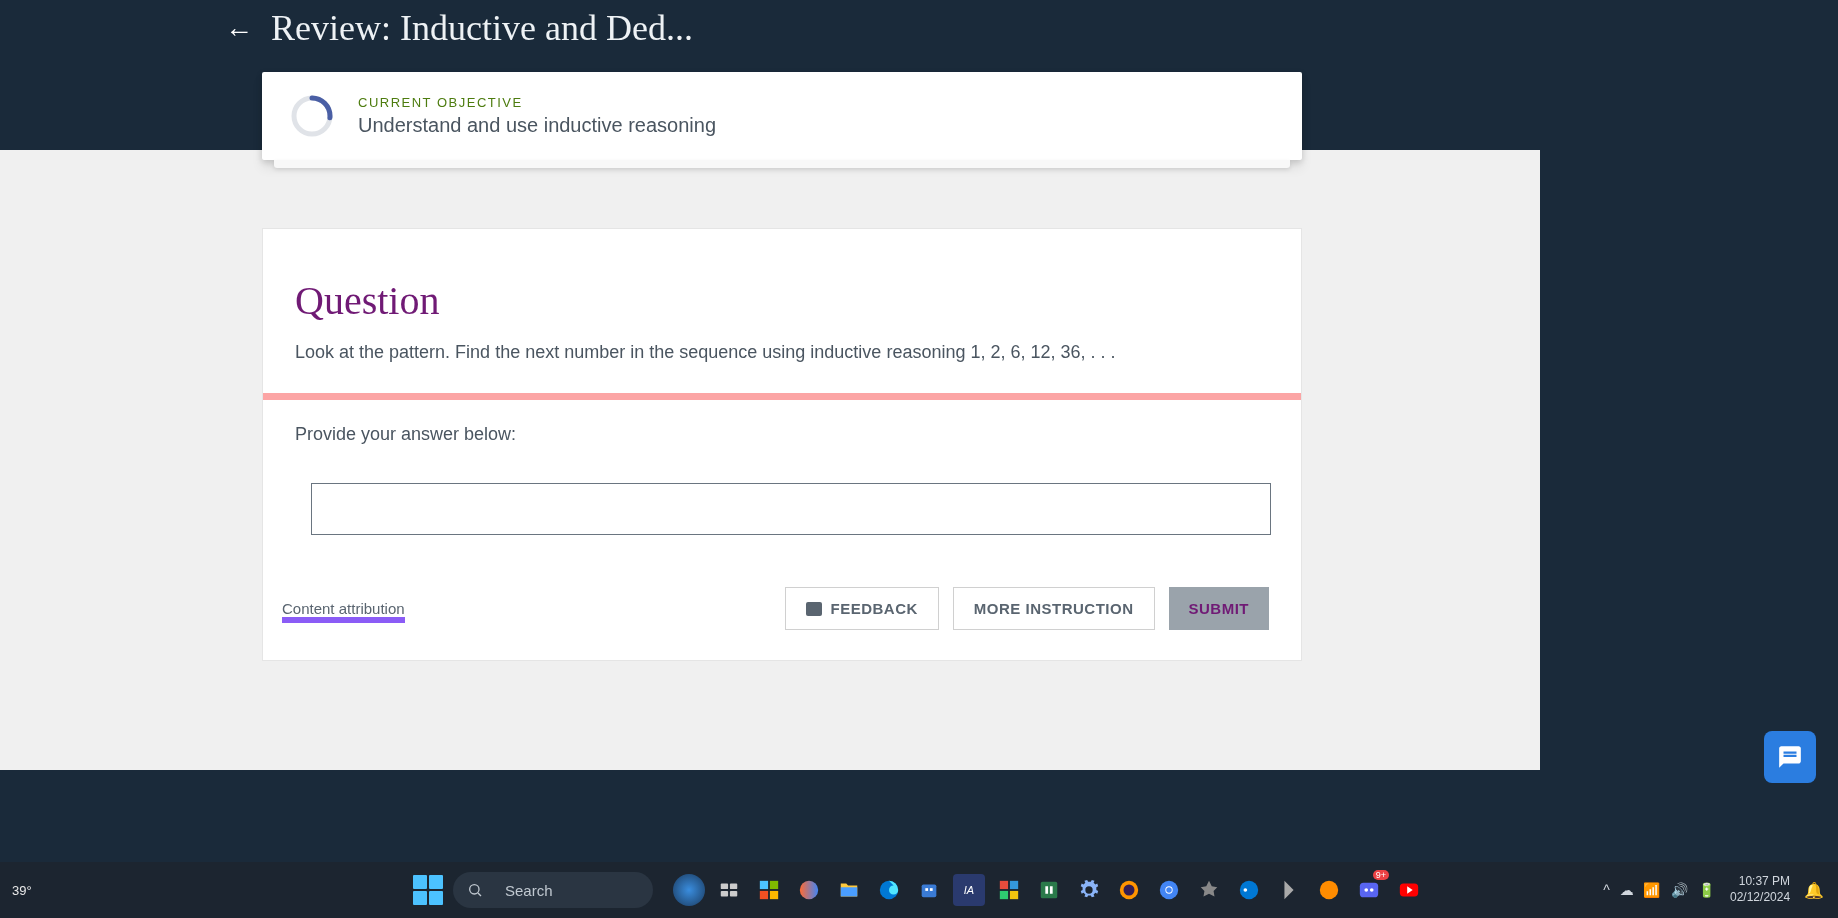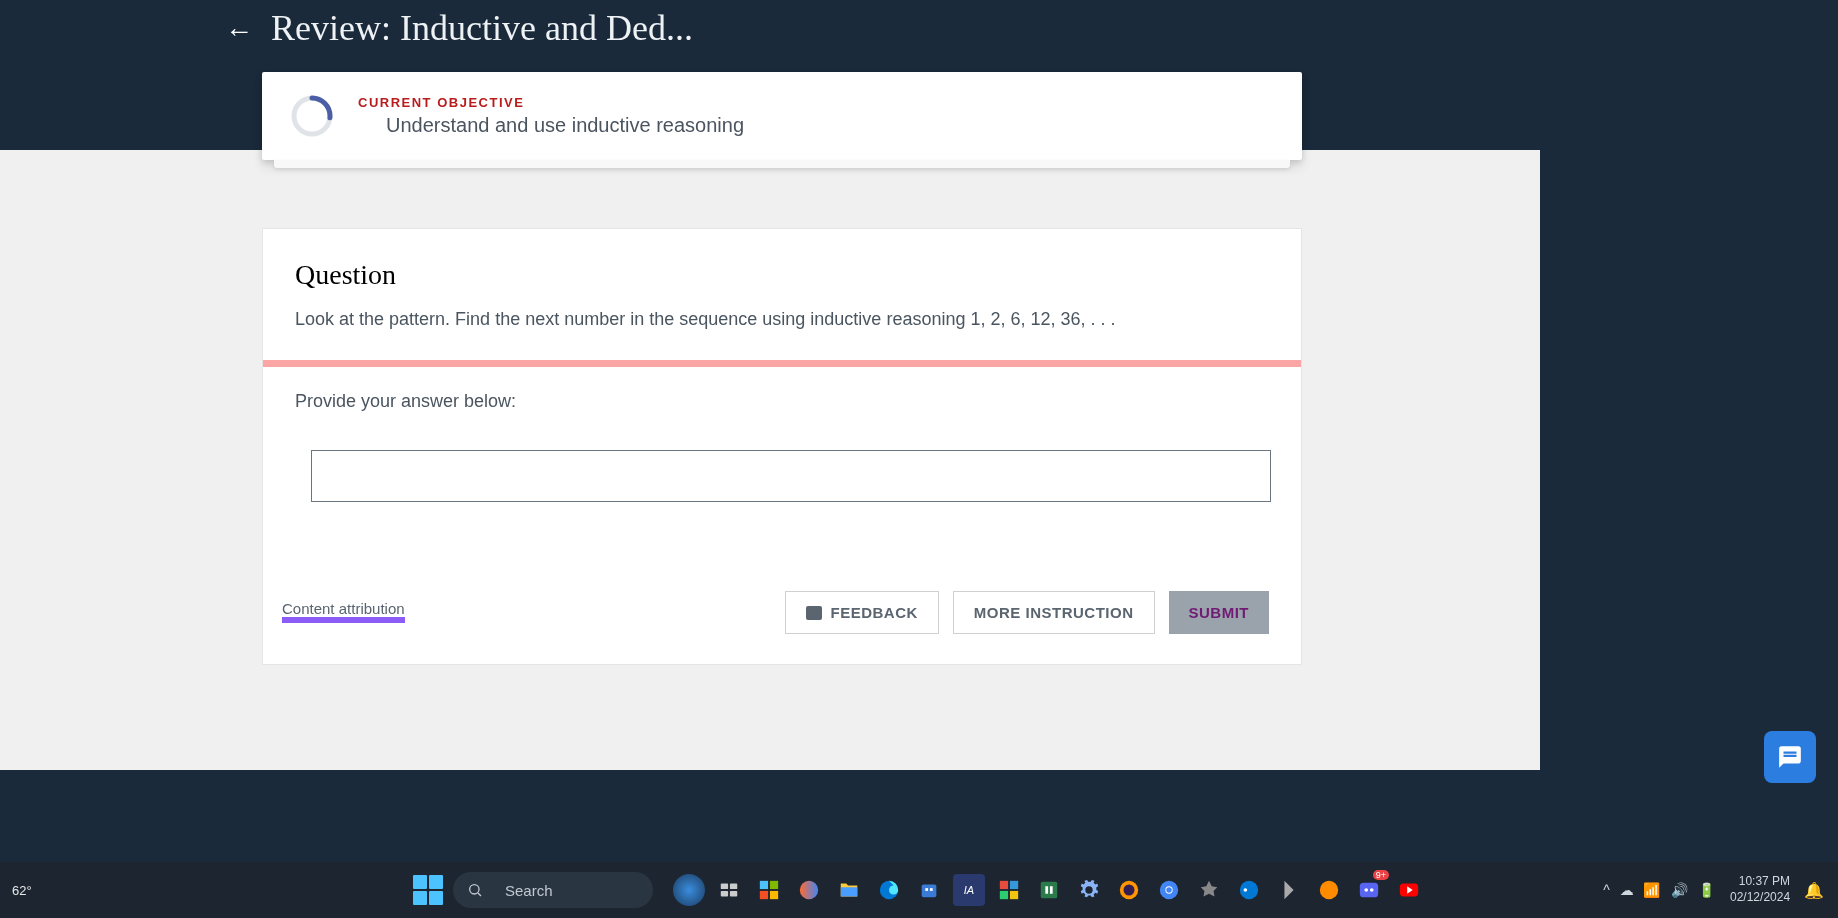--- a/index.html
+++ b/index.html
@@ -70,46 +70,46 @@
     }
     .progress-ring {
       width: 44px;
       height: 44px;
       margin-right: 24px;
       flex-shrink: 0;
     }
     .obj-label {
       font-size: 13px;
       letter-spacing: 1.5px;
-      color: #b91c1c;
-      font-weight: 700;
+      color: #4d7c0f;
+      font-weight: 400;
       margin-bottom: 4px;
     }
     .obj-text {
       font-size: 20px;
       color: #4a5560;
-      margin-left: 28px;
     }
     .question-card {
       position: absolute;
       top: 228px;
       left: 262px;
       width: 1040px;
       background: #fff;
       border: 1px solid #e5e5e5;
       z-index: 10;
     }
     .question-header {
       padding: 30px 32px 10px 32px;
     }
     .question-title {
       font-family: Georgia, serif;
-      font-size: 28px;
-      color: #000000;
+      font-size: 40px;
+      color: #701a75;
       margin-bottom: 18px;
+      margin-top: 18px;
     }
     .question-text {
       font-size: 18px;
       color: #4a5560;
       padding-bottom: 20px;
     }
     .answer-section {
       border-top: 7px solid #fca5a5;
       padding: 24px 32px 32px 32px;
     }
@@ -138,21 +138,20 @@
       font-size: 15px;
       font-weight: 600;
       letter-spacing: 0.5px;
       border: 1px solid #d0d0d0;
       background: #fff;
       color: #5a6570;
       cursor: pointer;
       display: flex;
       align-items: center;
       gap: 8px;
-      margin-top: 37px;
     }
     .btn.submit {
       background: #9aa3ab;
       color: #701a75;
       border: none;
     }
     .feedback-icon {
       width: 16px;
       height: 14px;
       background: #5a6570;
@@ -318,21 +317,21 @@
 
 <a class="content-attr">Content attribution</a>
 
 <div class="chat-fab">
   <svg width="26" height="26" viewBox="0 0 24 24">
     <path d="M20 2H4c-1.1 0-2 .9-2 2v18l4-4h14c1.1 0 2-.9 2-2V4c0-1.1-.9-2-2-2zm-2 10H6v-2h12v2zm0-3H6V7h12v2z"></path>
   </svg>
 </div>
 
 <div class="taskbar">
-  <div class="weather">62°</div>
+  <div class="weather">39°</div>
 
   <div class="tb-center">
     <div class="start-btn">
       <div></div>
         <div></div>
         <div></div>
         <div></div>
     </div>
     <div class="search-box">
       <svg width="16" height="16" viewBox="0 0 24 24" fill="none" stroke="#c0c8d0" stroke-width="2">

